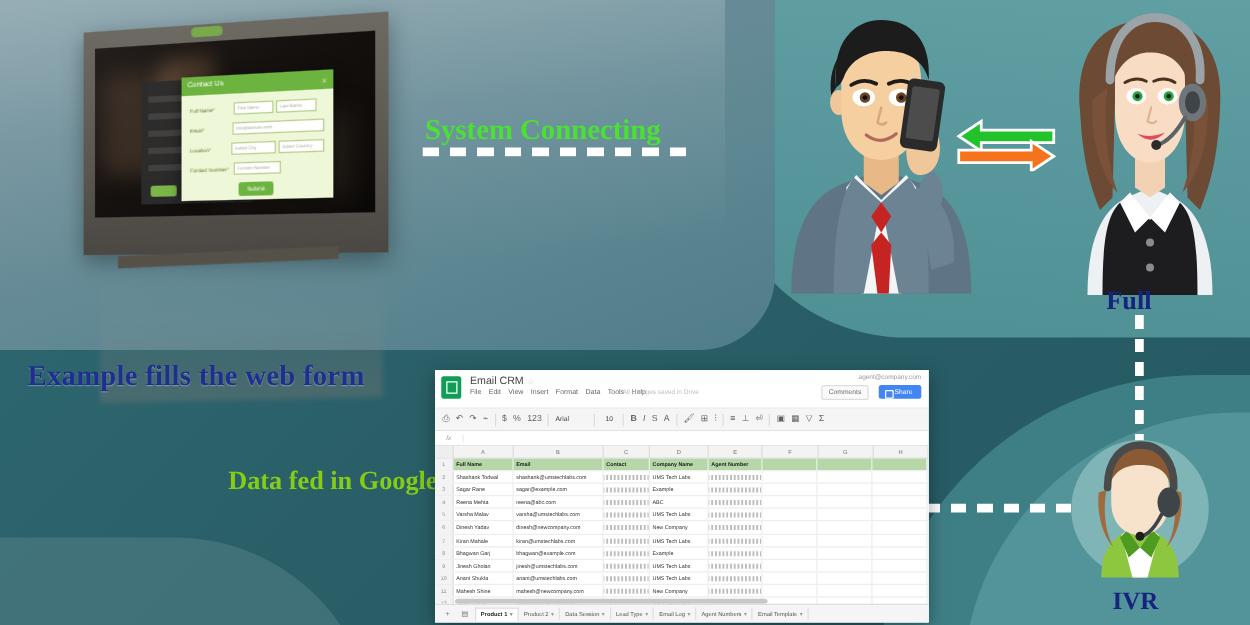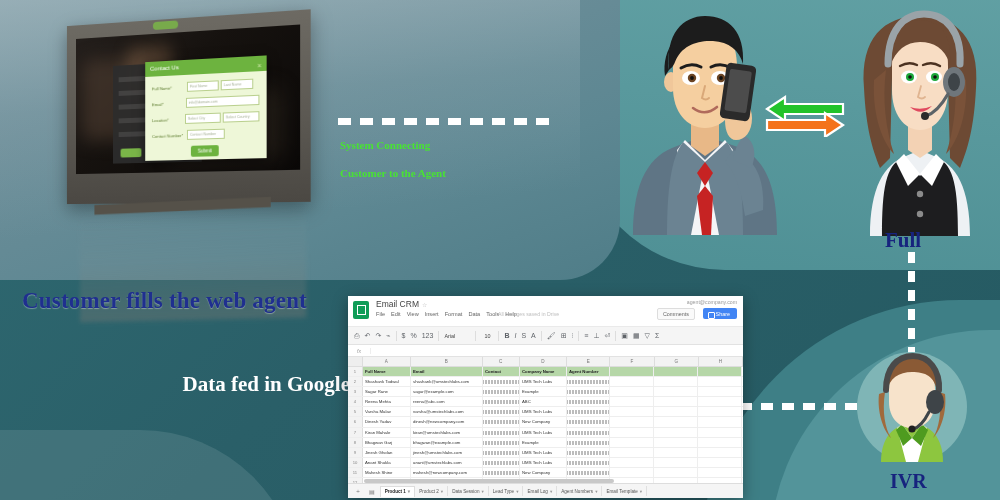--- a/index.html
+++ b/index.html
@@ -103,31 +103,31 @@
   }
 
   
   .lbl-webform{
     position:absolute;left:22px;top:288px;font-family:"Liberation Serif",serif;
     font-weight:bold;font-size:23px;color:#1f2f8f;letter-spacing:.2px;
     text-shadow:0 1px 1px rgba(255,255,255,.35);white-space:nowrap;
   }
   .lbl-system{
     position:absolute;left:340px;top:92px;width:210px;text-align:left;
-    font-family:"Liberation Serif",serif;font-weight:bold;font-size:11px;color:#49e234;
-    line-height:1.0;z-index:6;margin-top:48px;
+    font-family:"Liberation Serif",serif;font-weight:bold;font-size:23px;color:#49e234;
+    line-height:1.0;z-index:6;
   }
   .lbl-system .l2{display:block;margin-top:17px;}
   .dash-system{
     position:absolute;left:338px;top:118px;width:218px;height:7px;z-index:5;
     background:repeating-linear-gradient(90deg,#ffffff 0 13px,rgba(255,255,255,0) 13px 22px);
   }
   .lbl-datafed{
     position:absolute;left:20px;top:371px;width:330px;text-align:right;
-    font-family:"Liberation Serif",serif;font-weight:bold;font-size:21px;color:#ffffff;
+    font-family:"Liberation Serif",serif;font-weight:bold;font-size:21px;color:#84cc16;
     line-height:1.28;
   }
   .lbl-customer{
     position:absolute;left:625px;top:228px;font-family:"Liberation Serif",serif;
     font-weight:bold;font-size:21px;color:#17237e;white-space:nowrap;
   }
   .lbl-agent{
     position:absolute;left:885px;top:228px;font-family:"Liberation Serif",serif;
     font-weight:bold;font-size:21px;color:#17237e;white-space:nowrap;
   }
@@ -406,25 +406,24 @@
         <path d="M30 42 C27 62 30 78 36 88 C28 80 22 62 24 44 Z" fill="#a06a3c"></path>
         <path d="M84 42 C87 62 84 78 78 88 C86 80 92 62 90 44 Z" fill="#a06a3c"></path>
         <path d="M31 40 C31 18 42 6 58 6 C74 6 85 20 84 40" stroke="#4a4a4a" stroke-width="6" fill="none" stroke-linecap="round"></path>
         <ellipse cx="80" cy="52" rx="9" ry="12" fill="#3e4448"></ellipse>
         <path d="M74 62 C68 74 62 78 58 79" stroke="#3e4448" stroke-width="3" fill="none" stroke-linecap="round"></path>
         <circle cx="57" cy="79" r="3.6" fill="#1f1f1f"></circle>
       </g>
     </svg>
   </div>
 
-  <div class="lbl-webform">Customer fills the web agent</div>
+  <div class="lbl-webform">Example fills the web form</div>
 
   <div class="lbl-system">
     <span>System Connecting</span>
-    <span class="l2">Customer to the Agent</span>
   </div>
 
   <div class="lbl-datafed">
     <span>Data fed in Google</span><br>
   </div>
 
   <div class="lbl-agent">Full</div>
   <div class="lbl-ivr">IVR</div>
 
   <div class="sheet">

